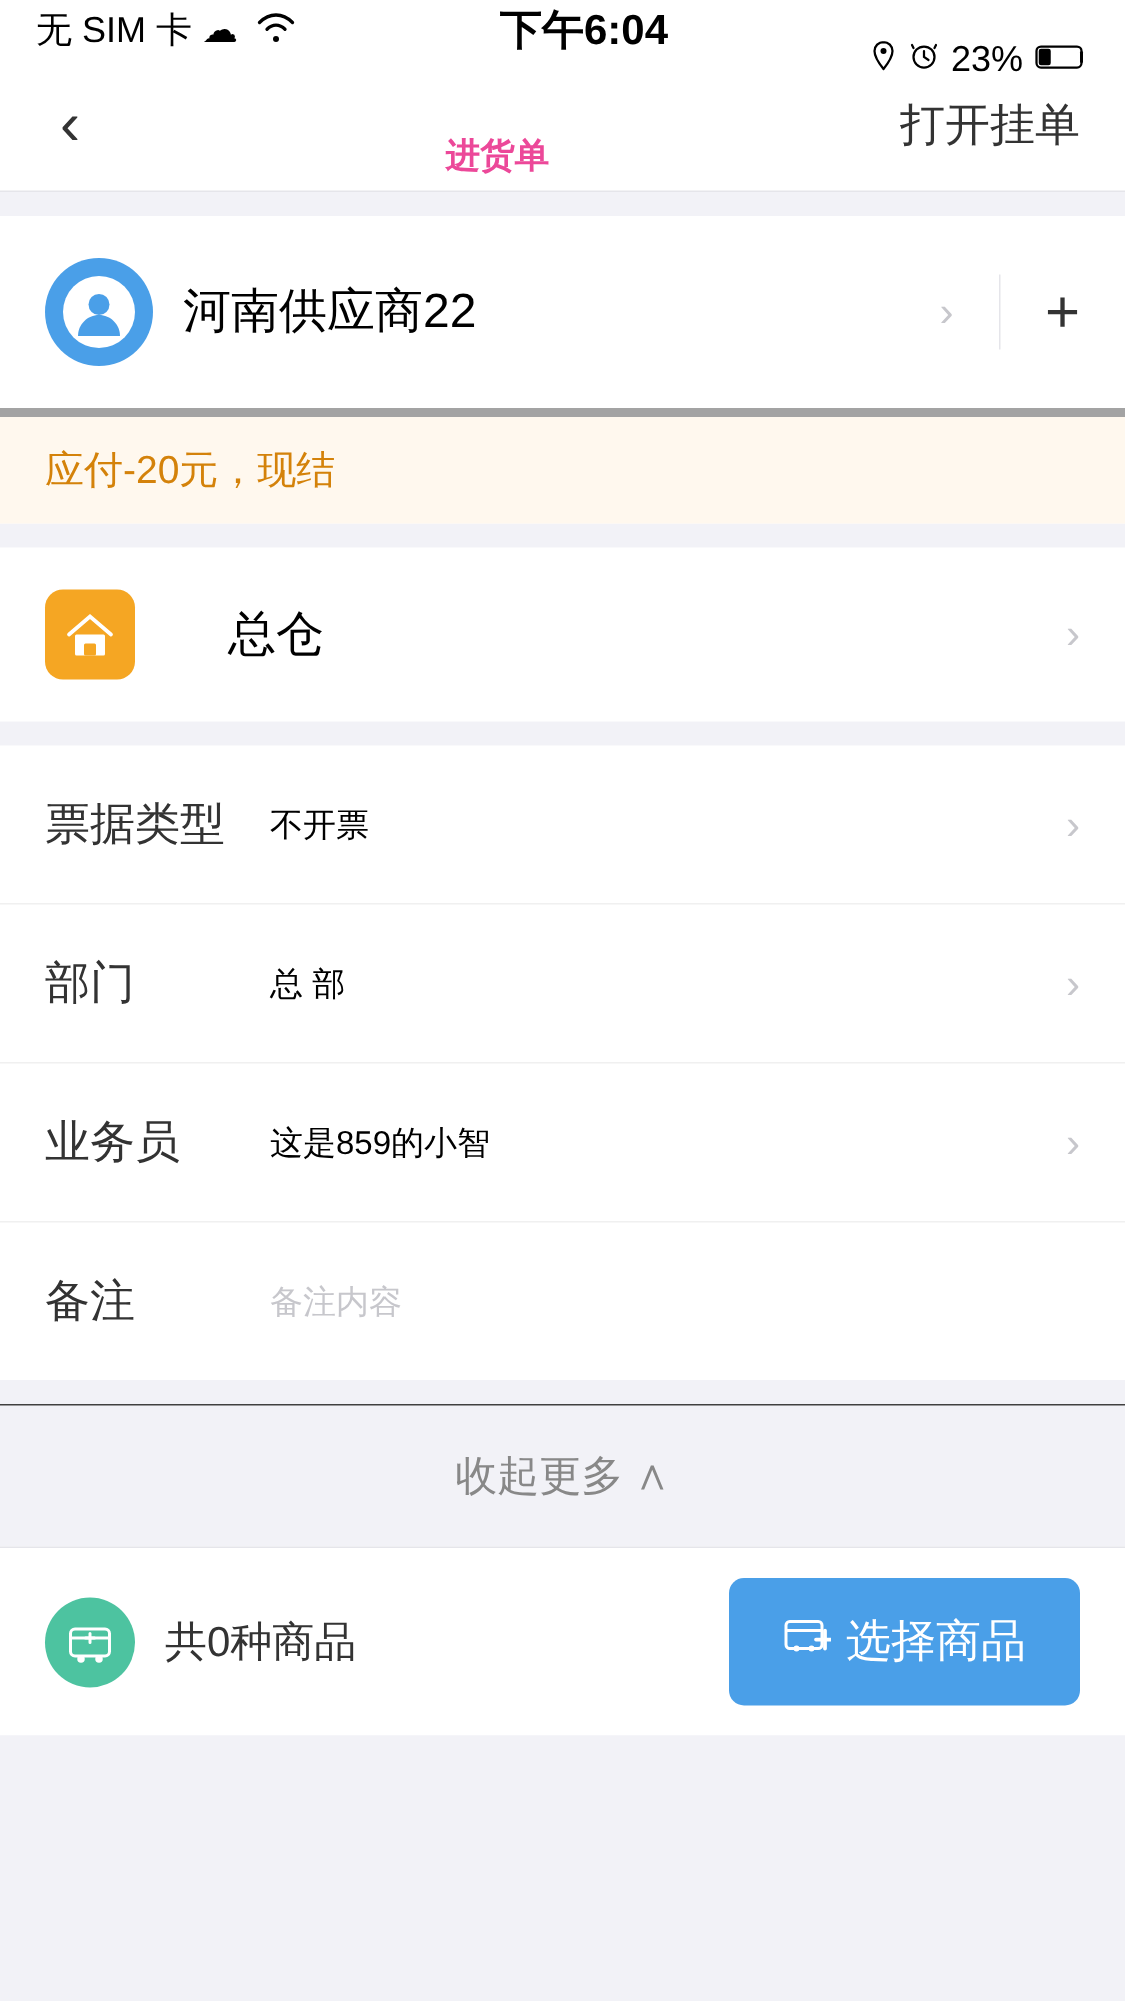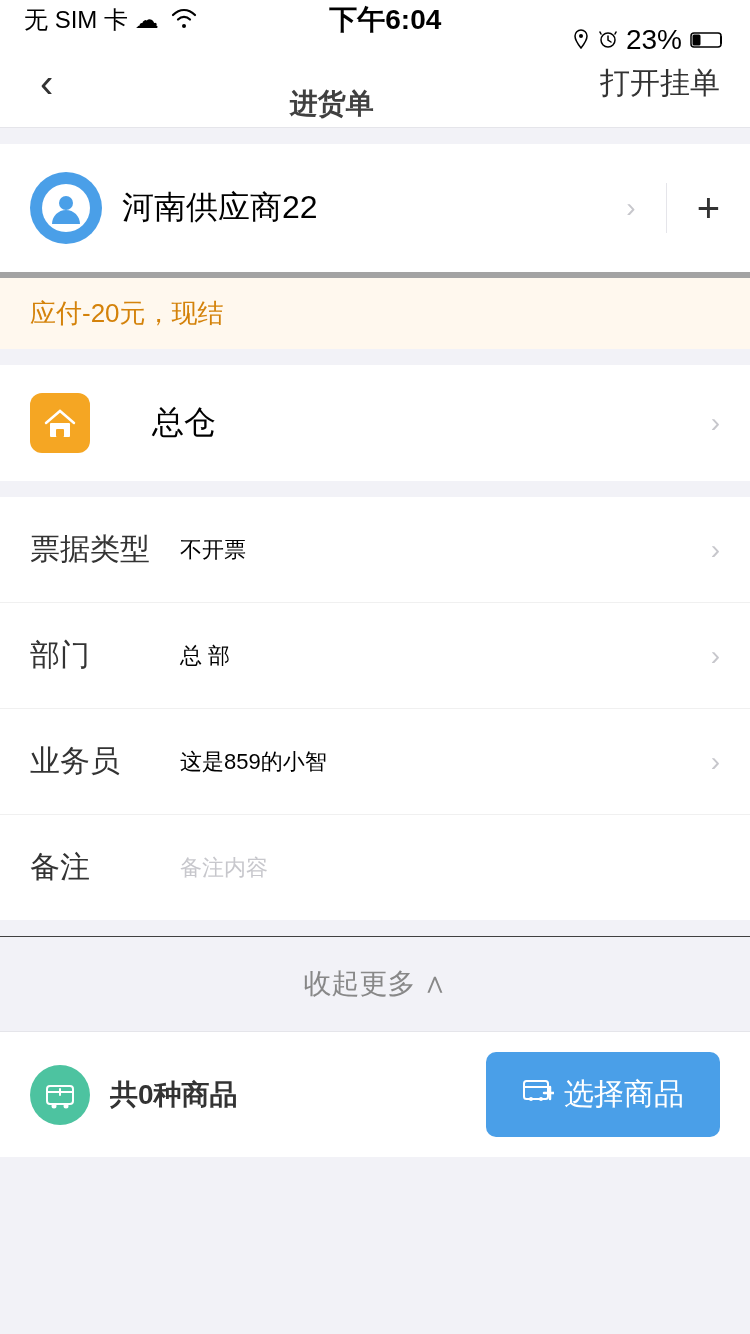--- a/index.html
+++ b/index.html
@@ -18,42 +18,42 @@
       background: #fff;
       display: flex;
       align-items: center;
       justify-content: space-between;
       padding: 0 24px;
       font-size: 24px;
       font-weight: 500;
     }
     .status-bar-left { display: flex; align-items: center; gap: 10px; }
     .status-bar-center { font-size: 28px; font-weight: 600; }
-    .status-bar-right { display: flex; align-items: flex-start; gap: 8px; font-size: 28px; margin-top: 40px; }
+    .status-bar-right { display: flex; align-items: flex-start; gap: 8px; font-size: 24px; margin-top: 40px; }
 
     
     .nav-bar {
       height: 88px;
       background: #fff;
       display: flex;
       align-items: center;
       justify-content: space-between;
       padding: 0 30px;
       border-bottom: 1px solid #e5e5ea;
     }
     .nav-back {
       font-size: 40px;
       color: #333;
       cursor: pointer;
       padding: 10px;
     }
     .nav-title {
-      font-size: 28px;
+      font-size: 23px;
       font-weight: 600;
-      color: #404040;
+      color: #ec4899;
       margin-top: 40px;
     }
     .nav-action {
       font-size: 30px;
       color: #333;
       cursor: pointer;
     }
 
     
     .content {
@@ -215,21 +215,20 @@
       justify-content: center;
       font-size: 30px;
       color: #fff;
       margin-right: 20px;
       flex-shrink: 0;
     }
     .product-count-text {
       flex: 1;
       font-size: 28px;
       color: #333;
-      font-weight: bold;
     }
     .select-product-btn {
       background: #4A9FE8;
       color: #fff;
       font-size: 30px;
       padding: 22px 36px;
       border-radius: 10px;
       cursor: pointer;
       display: flex;
       align-items: center;

